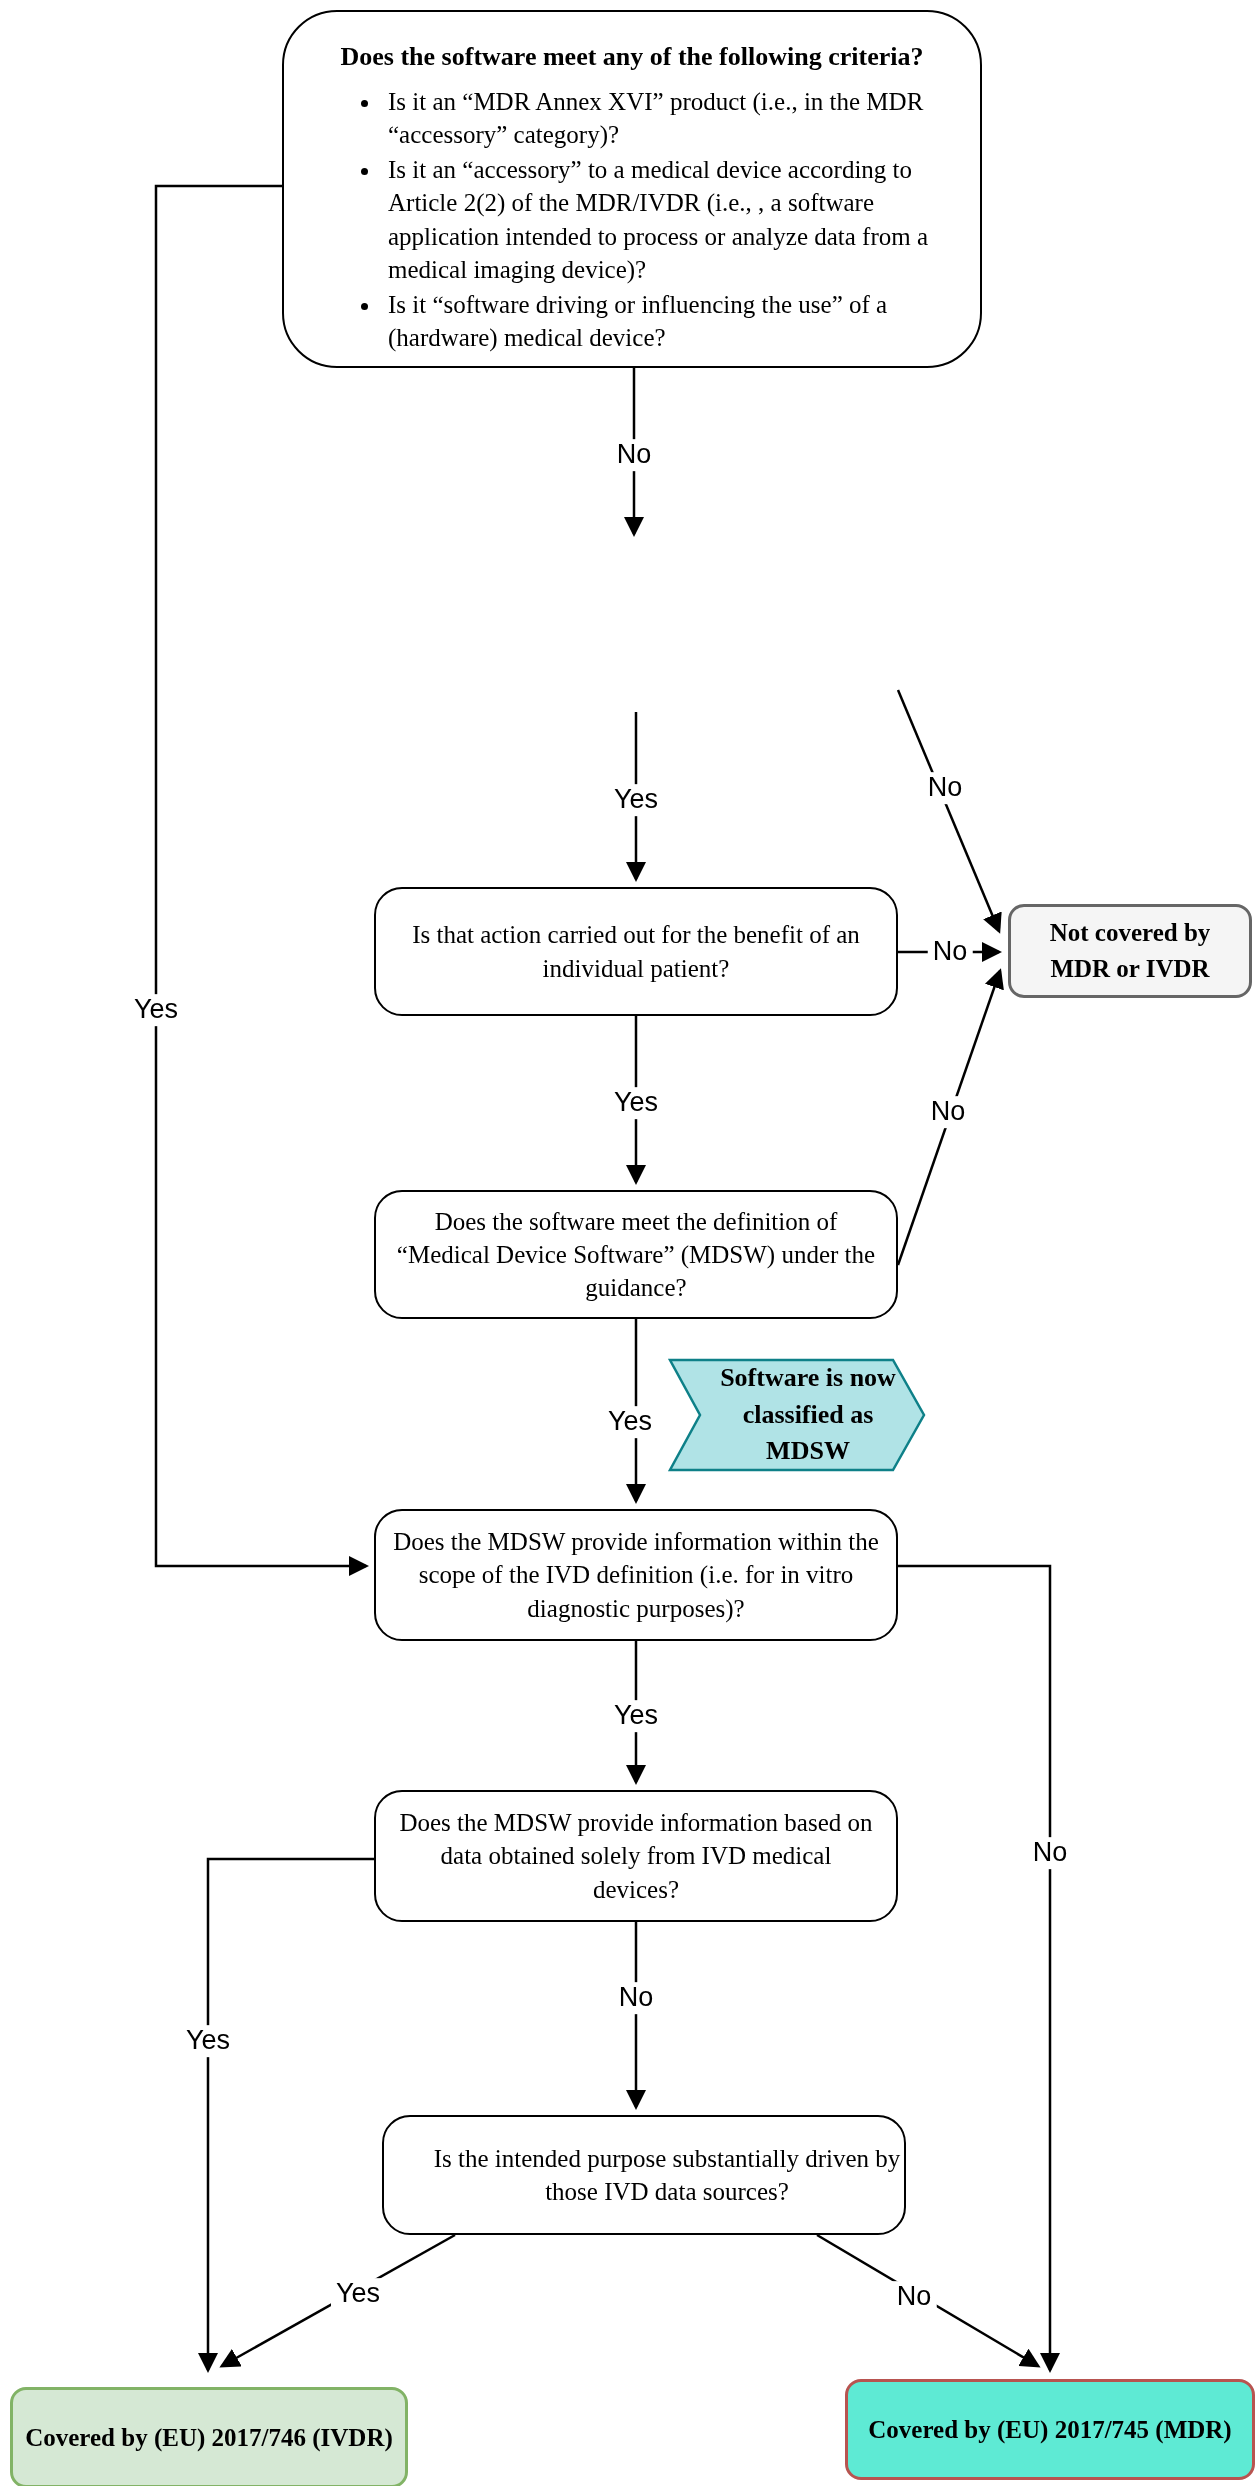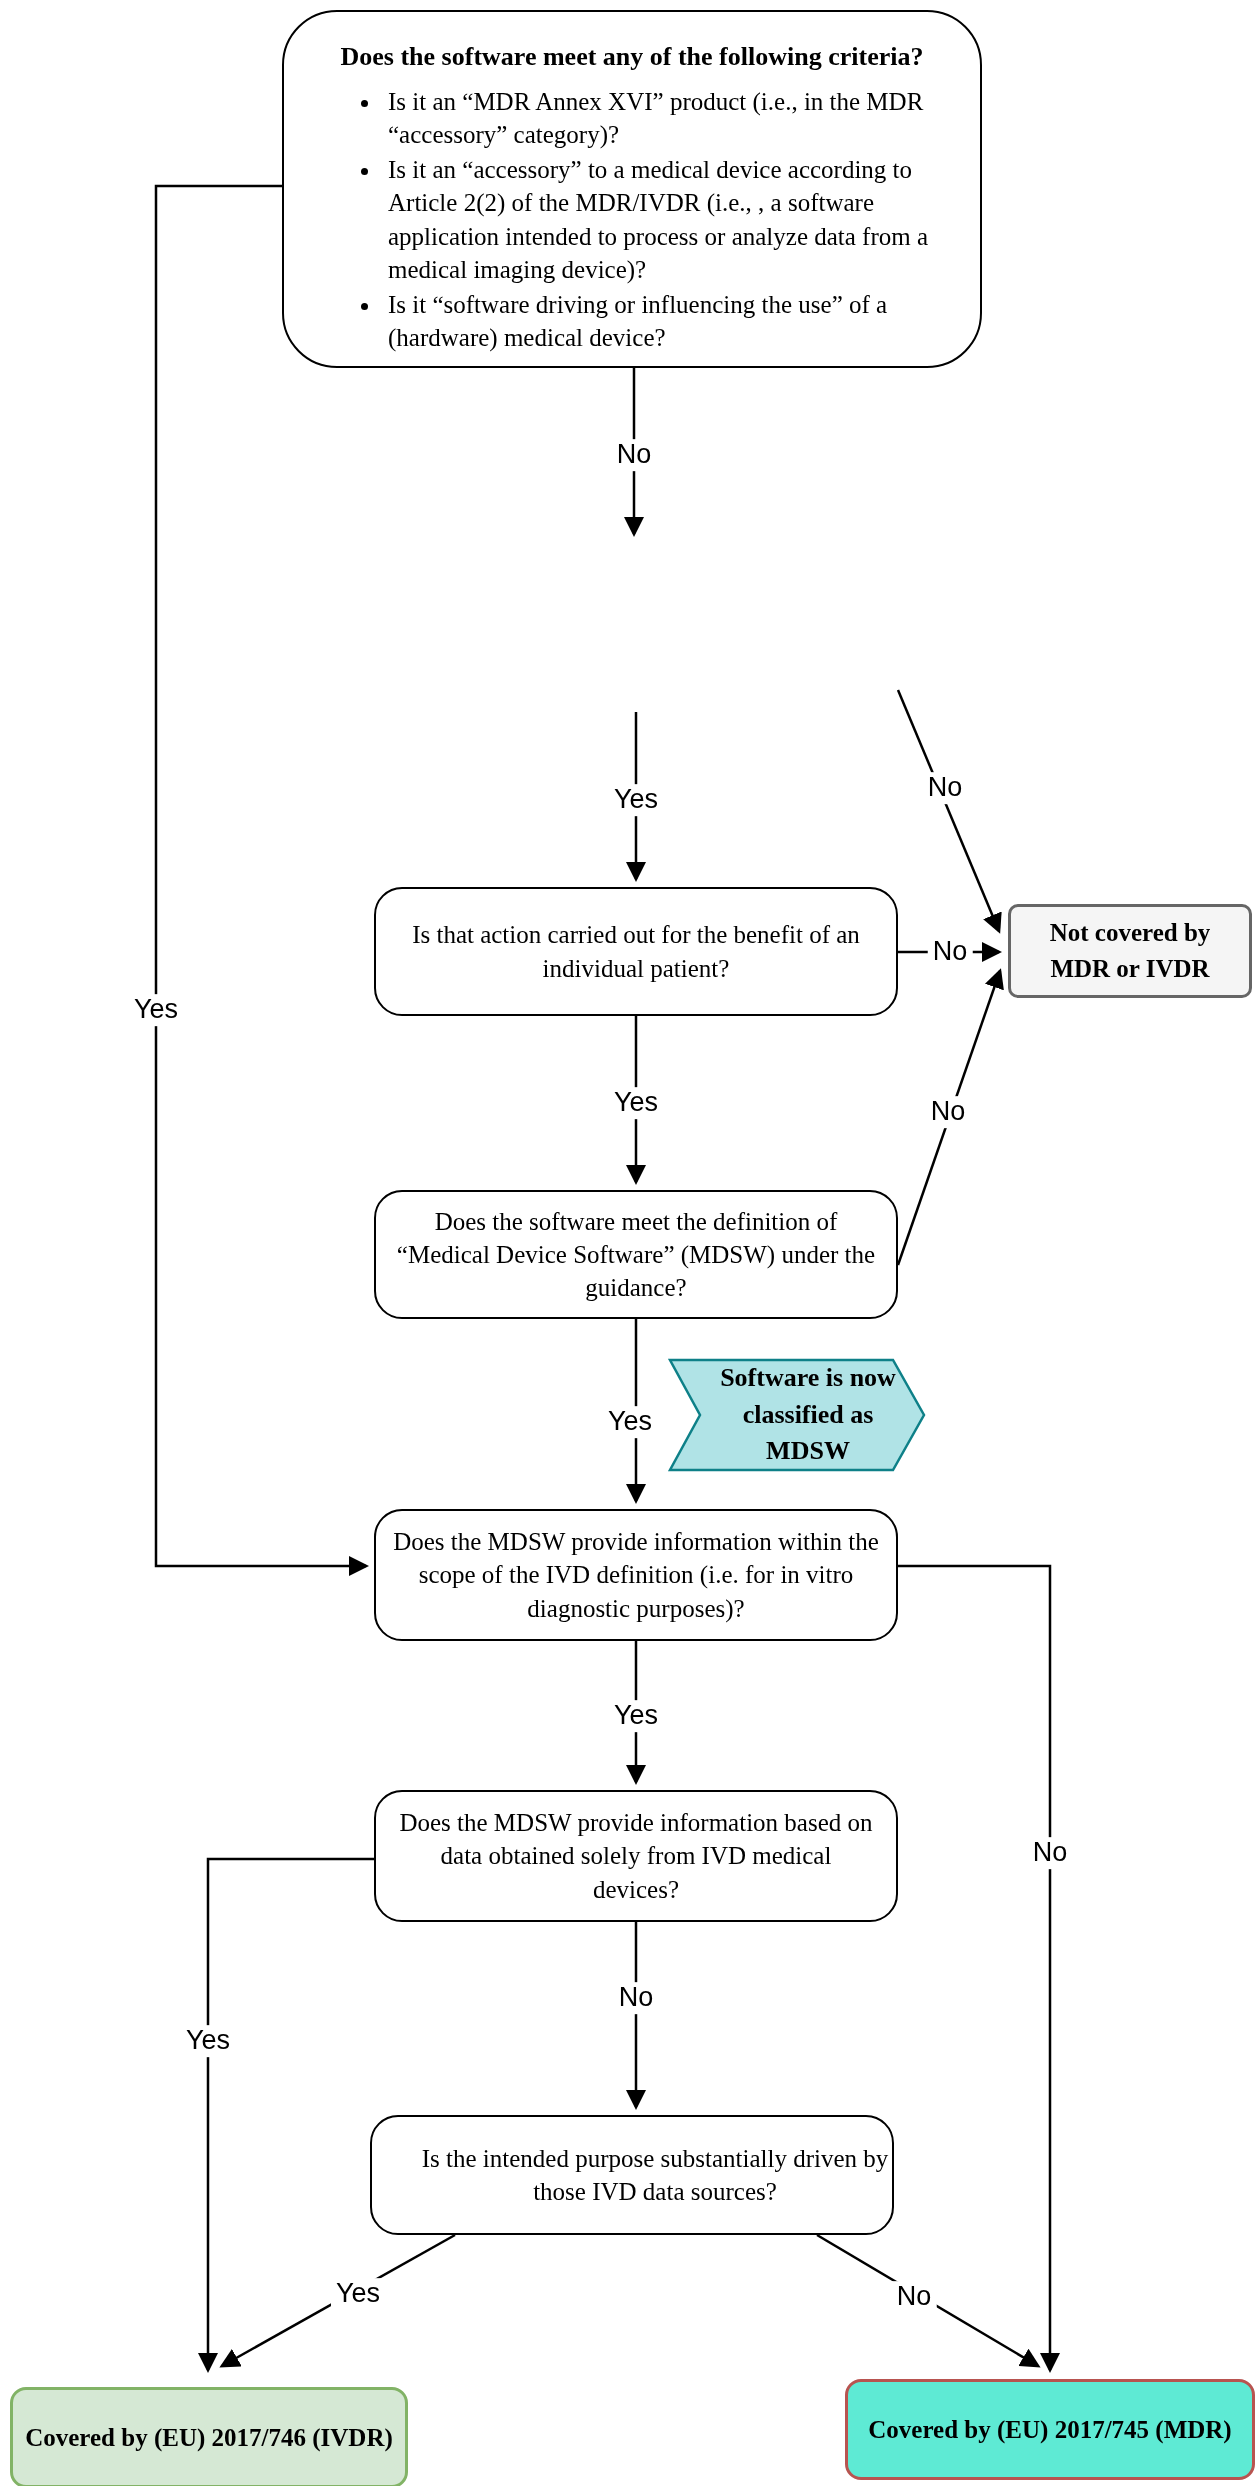--- a/index.html
+++ b/index.html
@@ -52,21 +52,21 @@
   }
   .criteria li { margin: 0 0 1px 0; padding-left: 6px; }
   .terminal {
     font-weight: bold;
     font-size: 25px;
     border-radius: 16px;
   }
   .not-covered {
     background: #f5f5f5;
     border: 3px solid #666666;
-    border-radius: 10px;
+    border-radius: 16px;
     font-weight: bold;
     font-size: 25px;
     line-height: 1.45;
     padding: 0 18px;
   }
   .covered-ivdr { background: #d5e8d4; border: 3px solid #82b366; }
   .covered-mdr  { background: #5eead4; border: 3px solid #b85450; }
   .banner-text {
     position: absolute;
     left: 696px; top: 1362px;
@@ -160,21 +160,21 @@
   </div>
 
   <div class="node q" style="left:374px; top:1509px; width:524px; height:132px;">
     <span class="txt" style="max-width:490px;">Does the MDSW provide information within the scope of the IVD definition (i.e. for in vitro diagnostic purposes)?</span>
   </div>
 
   <div class="node q" style="left:374px; top:1790px; width:524px; height:132px;">
     <span class="txt" style="max-width:482px;">Does the MDSW provide information based on data obtained solely from IVD medical devices?</span>
   </div>
 
-  <div class="node q" style="left:370px; top:2115px; width:524px; height:120px;padding-left:46px;">
+  <div class="node q" style="left:382px; top:2115px; width:524px; height:120px;padding-left:46px;">
     <span class="txt" style="max-width:482px;">Is the intended purpose substantially driven by those IVD data sources?</span>
   </div>
 
   <div class="node terminal covered-ivdr" style="left:10px; top:2379px; width:398px; height:101px;margin-top:8px;">
     <span class="txt">Covered by (EU) 2017/746 (IVDR)</span>
   </div>
 
   <div class="node terminal covered-mdr" style="left:845px; top:2379px; width:410px; height:101px;">
     <span class="txt">Covered by (EU) 2017/745 (MDR)</span>
   </div>

